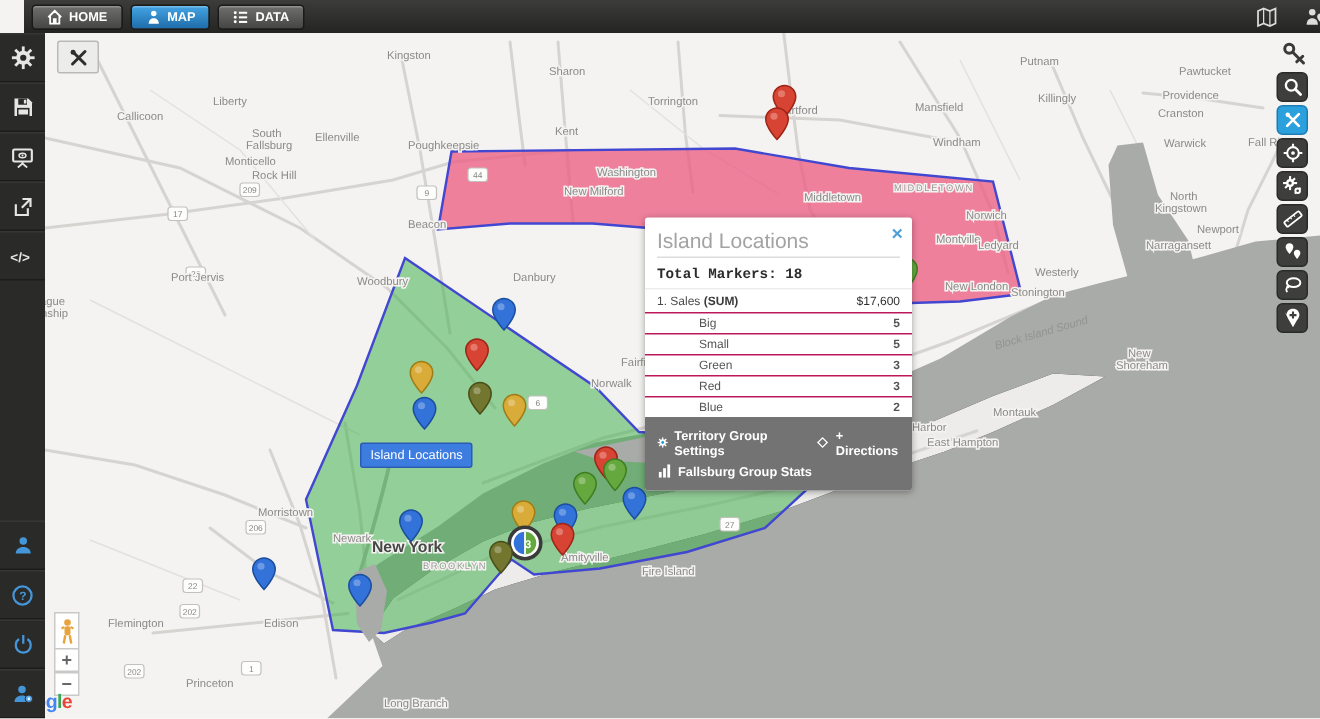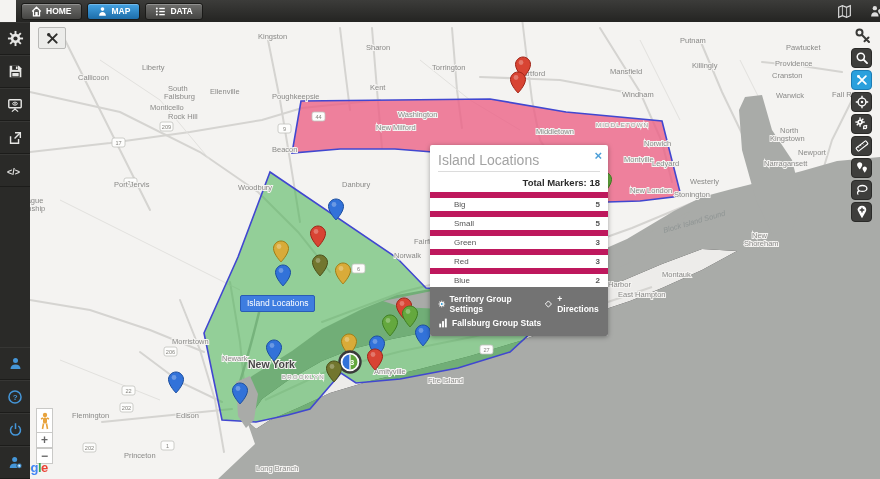--- a/index.html
+++ b/index.html
@@ -44,25 +44,25 @@
   
   #territory-chip { position:absolute; left:240px; top:295px; z-index:2; background:#3e7de0; border:1px solid #2a5cb4;
     color:#fff; font-size:8.5px; padding:2px 6px 3px; border-radius:2px; cursor:pointer; white-space:nowrap; }
 
   
   #popup { position:absolute; left:430px; top:145px; width:178px; z-index:5; background:#fff;
     border-radius:2px; box-shadow:0 1px 5px rgba(0,0,0,.35); font-family:"Liberation Sans",sans-serif; }
   #popup-title { font-size:14px; color:#a3a3a3; padding:7px 8px 3px; }
   #popup-close { position:absolute; right:6px; top:4px; color:#4d9fd8; font-size:13px; font-weight:bold; cursor:pointer; line-height:1; }
   .p-divider { border-bottom:1px solid #dcdcdc; margin:0 8px; }
-  #popup-total { text-align:right; font-size:9.5px; font-weight:bold; color:#2b2b2b; padding:5px 8px 4px; }
+  #popup-total { text-align:left; font-size:9.5px; font-weight:bold; color:#2b2b2b; padding:5px 8px 4px;font-family:Liberation Mono, monospace; }
   .stat-row { display:flex; justify-content:space-between; padding:3px 8px; font-size:8px; color:#4a4a4a; border-top:1px solid #ededed; }
   .stat-row .val { color:#2e2e2e; }
   .stat-row b { color:#3c3c3c; }
-  .group-row { display:flex; justify-content:space-between; padding:2px 8px 2px 24px; font-size:8px; color:#555; border-top:6px solid #be185d; }
+  .group-row { display:flex; justify-content:space-between; padding:2px 8px 2px 36px; font-size:8px; color:#555; border-top:1px solid #be185d; }
   #popup-footer { background:#737373; padding:5px 8px 6px; border-radius:0 0 2px 2px; color:#fff; }
   .pf-row { display:flex; align-items:center; gap:5px; font-size:8.5px; font-weight:bold; padding:2px 0; cursor:pointer; }
   .pf-item { display:inline-flex; align-items:center; gap:4px; cursor:pointer; }
   .pf-gap { width:14px; }
 
   
   #pegman { position:absolute; left:36px; top:408px; z-index:3; width:17px; height:24px; display:flex; align-items:center; justify-content:center;
     background:#fff; border:1px solid #c9c9c7; border-bottom:none; cursor:pointer; }
   .zoom-btn { position:absolute; left:36px; z-index:3; width:17px; height:16px; background:#fff; border:1px solid #c9c9c7;
     color:#666; font-size:12px; font-weight:bold; text-align:center; line-height:14px; cursor:pointer; }
@@ -522,20 +522,24 @@
   </div>
 
   <div id="territory-chip">Island Locations</div>
 
   <div id="popup">
     <div id="popup-close">×</div>
     <div id="popup-title">Island Locations</div>
     <div class="p-divider"></div>
     <div id="popup-total">Total Markers: 18</div>
 
+    <div class="stat-row">
+      <span><span>1. Sales </span><b>(SUM)</b></span>
+      <span class="val">$17,600</span>
+    </div>
 
     <div id="group-rows">
         <div class="group-row">
           <span>Big</span>
           <span style="font-weight: bold;">5</span>
         </div>
         <div class="group-row">
           <span>Small</span>
           <span style="font-weight: bold;">5</span>
         </div>

